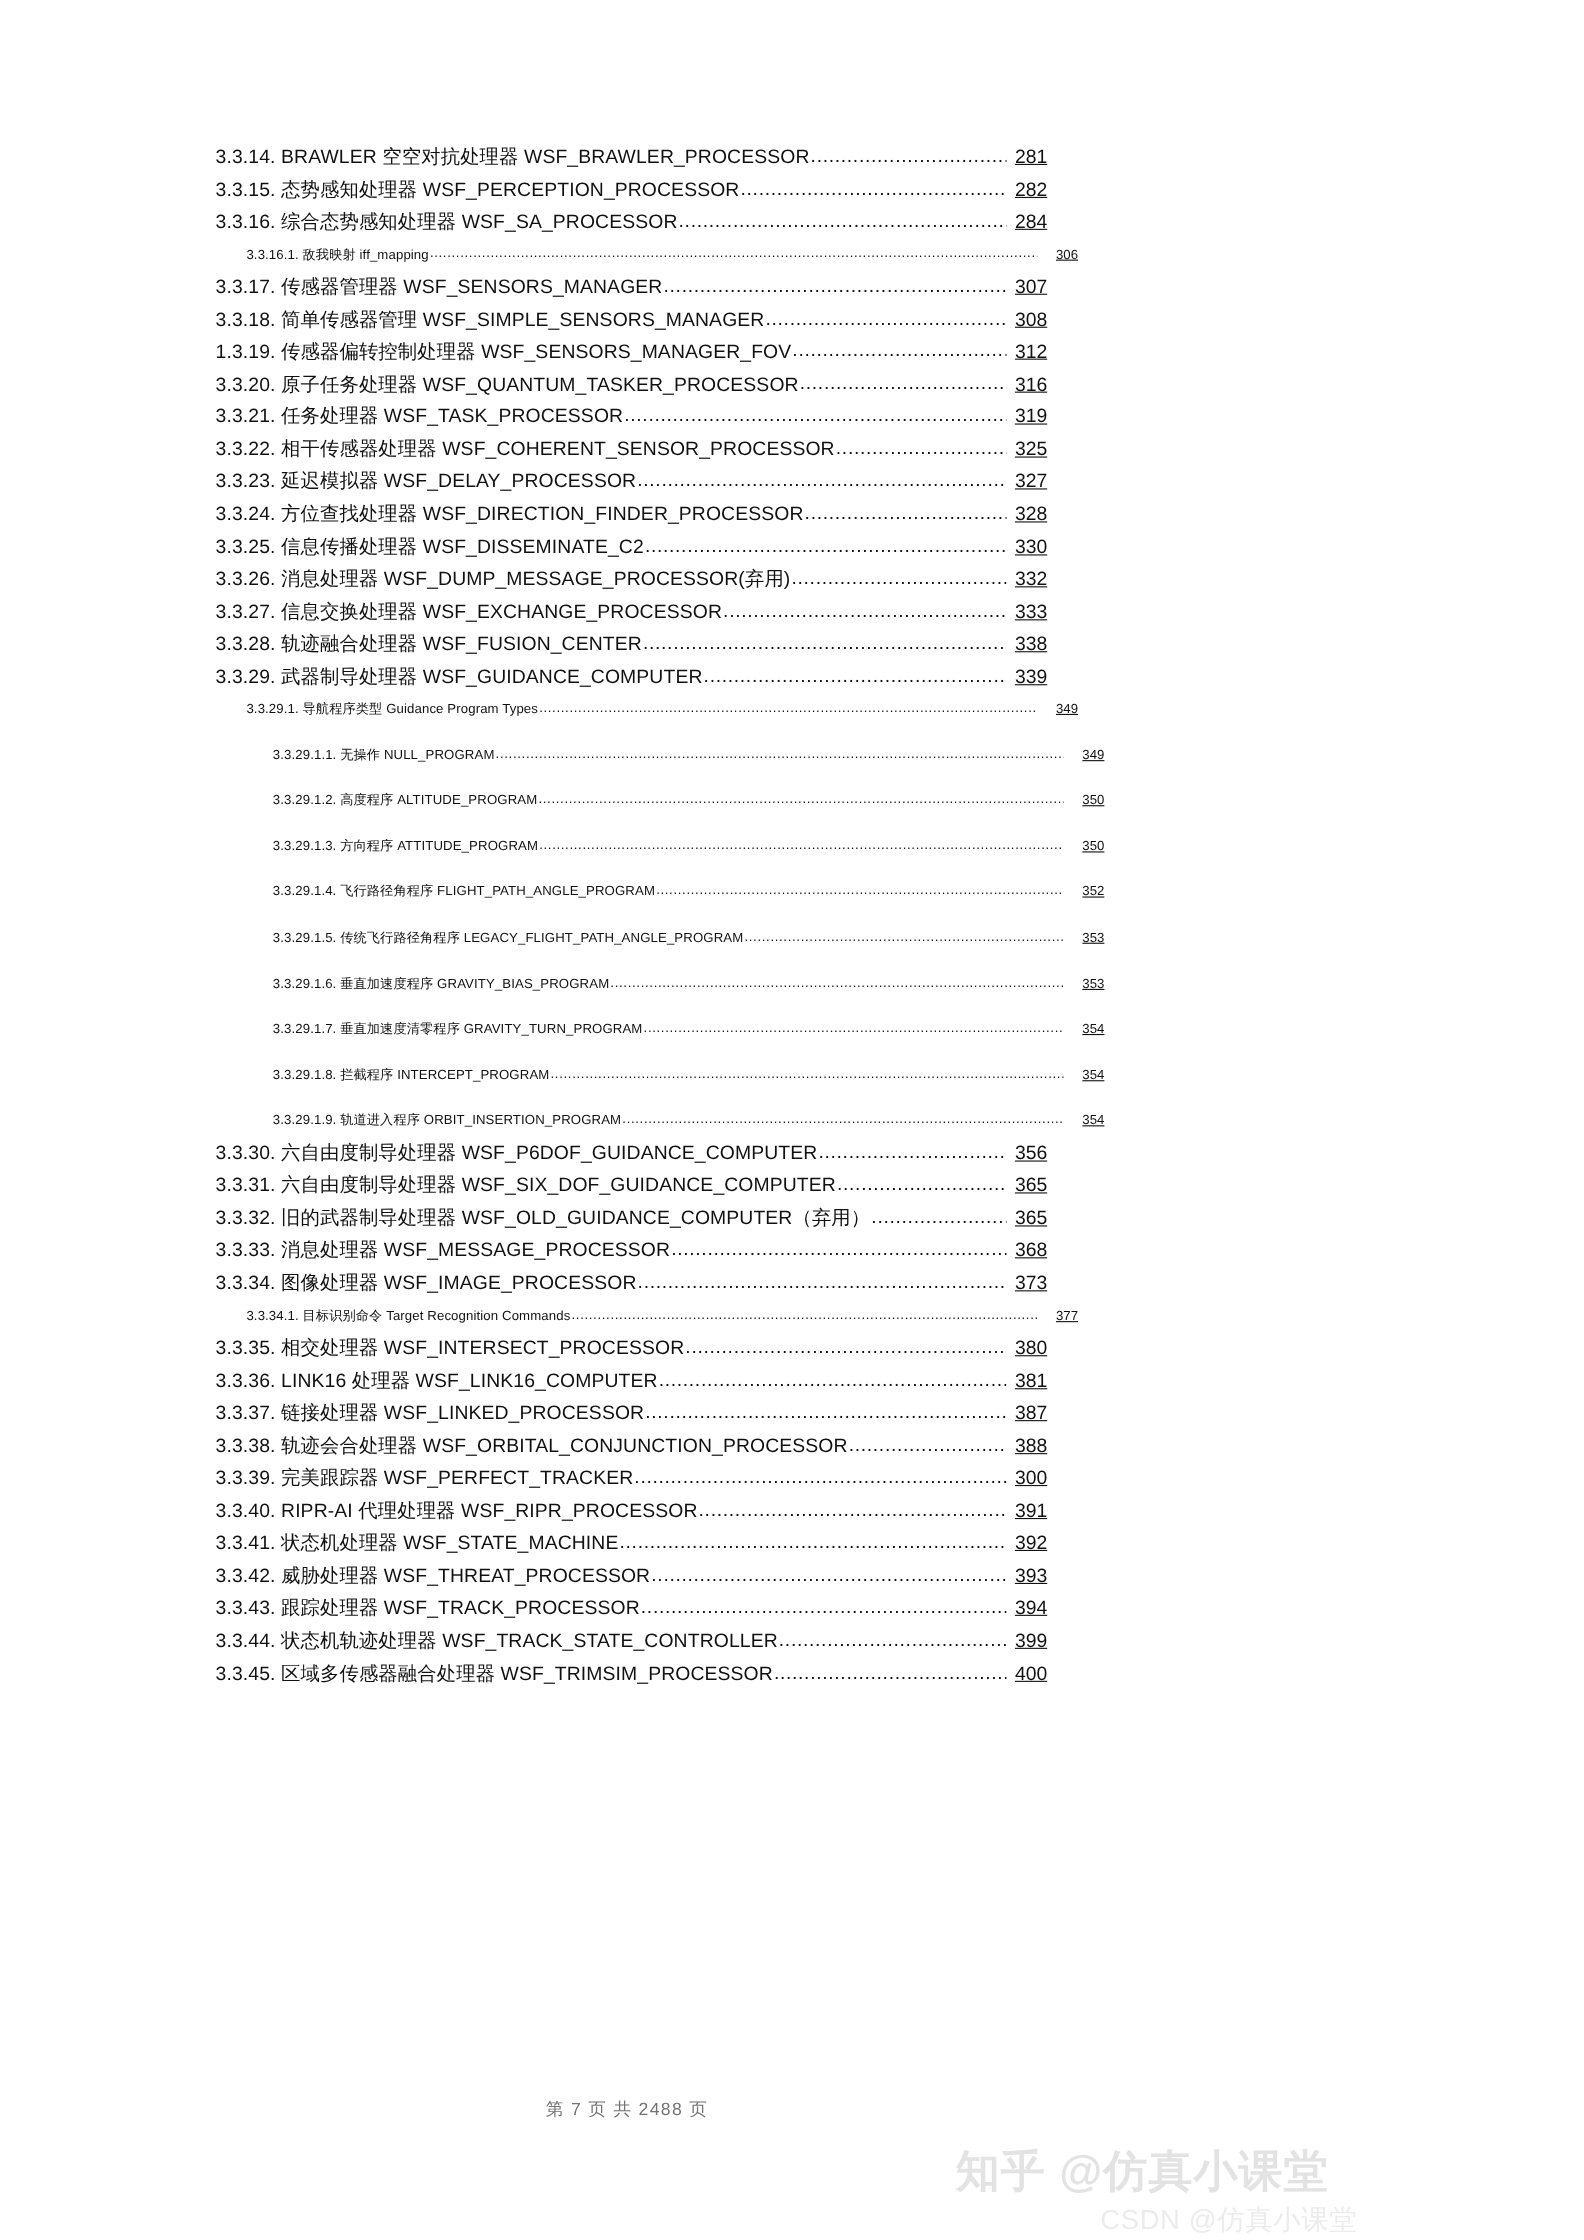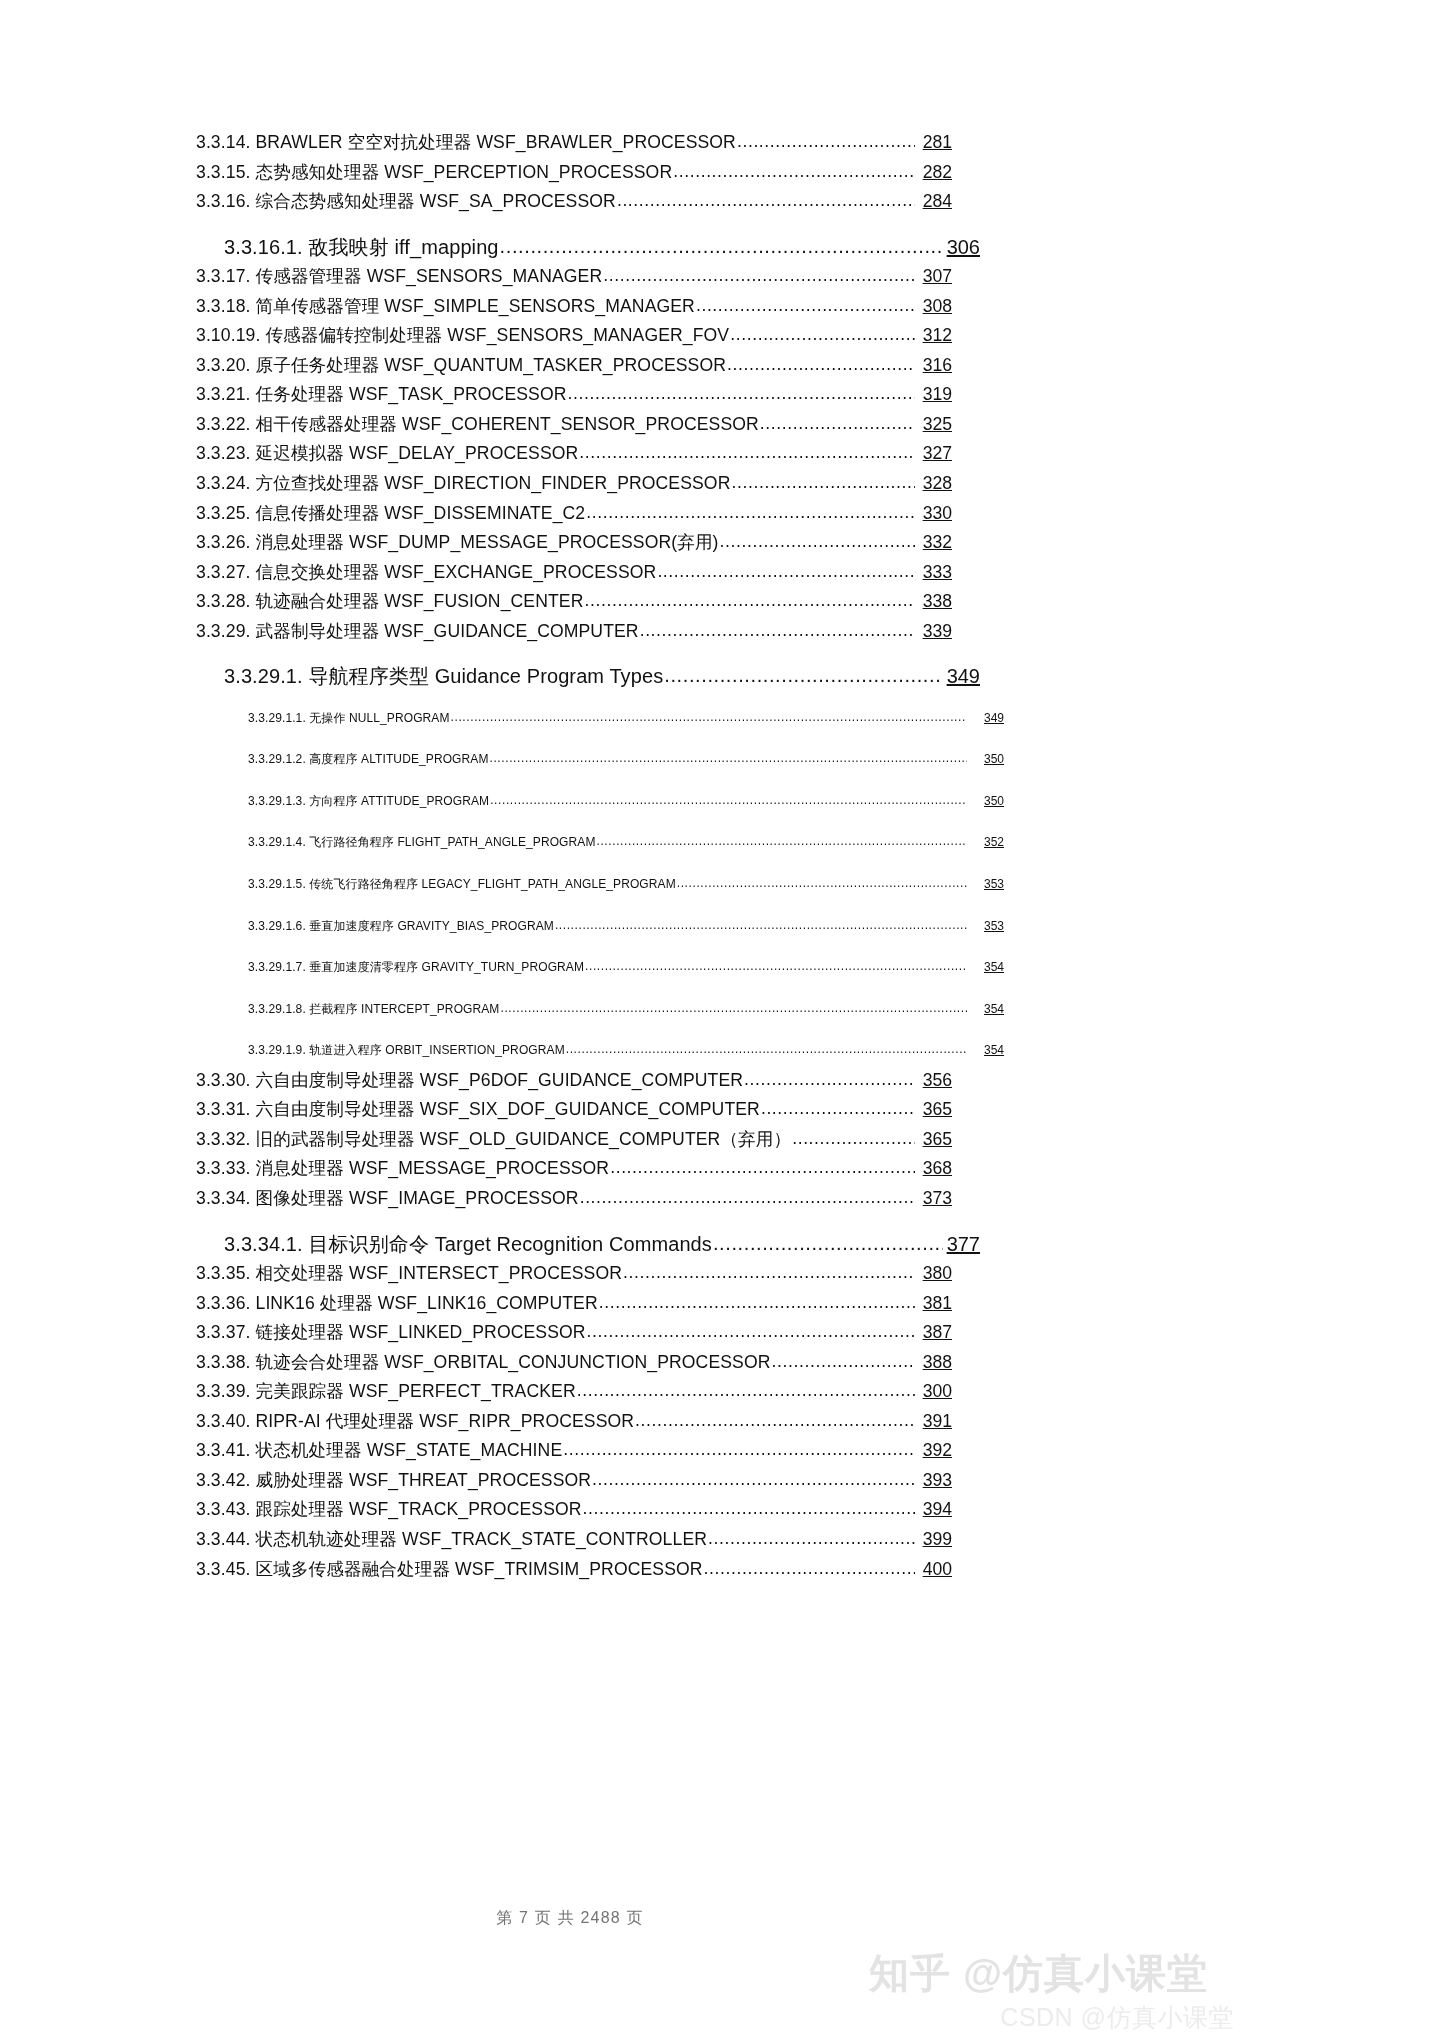--- a/index.html
+++ b/index.html
@@ -64,21 +64,21 @@
     text-align: right;
     min-width: 36px;
     text-decoration: underline;
   }
 
   
   .lvl-0 { padding-left: 0px; }
   .lvl-1 { padding-left: 28px; }
   .lvl-2 { padding-left: 52px; }
 
-  .lvl-1 .label, .lvl-1 .leader, .lvl-1 .page { font-size: 20px; margin-top: 16px; }
+  .lvl-1 .label, .lvl-1 .leader, .lvl-1 .page { font-size: 12px; }
   .lvl-2 .label, .lvl-2 .leader, .lvl-2 .page { font-size: 12px; margin-top: 12px; }
 
   #footer {
     position: absolute;
     left: 0;
     top: 1908px;
     width: 1140px;
     text-align: center;
     font-size: 16px;
     letter-spacing: 1.2px;
@@ -136,21 +136,21 @@
         <span class="label">3.3.17. 传感器管理器 WSF_SENSORS_MANAGER</span>
         <span class="leader">...............................................................................................................................................................</span>
         <span class="page">307</span>
       </div>
       <div class="toc-row lvl-0">
         <span class="label">3.3.18. 简单传感器管理 WSF_SIMPLE_SENSORS_MANAGER</span>
         <span class="leader">...............................................................................................................................................................</span>
         <span class="page">308</span>
       </div>
       <div class="toc-row lvl-0">
-        <span class="label">3.10.19. 传感器偏转控制处理器 WSF_SENSORS_MANAGER_FOV</span>
+        <span class="label">1.3.19. 传感器偏转控制处理器 WSF_SENSORS_MANAGER_FOV</span>
         <span class="leader">...............................................................................................................................................................</span>
         <span class="page">312</span>
       </div>
       <div class="toc-row lvl-0">
         <span class="label">3.3.20. 原子任务处理器 WSF_QUANTUM_TASKER_PROCESSOR</span>
         <span class="leader">...............................................................................................................................................................</span>
         <span class="page">316</span>
       </div>
       <div class="toc-row lvl-0">
         <span class="label">3.3.21. 任务处理器 WSF_TASK_PROCESSOR</span>

